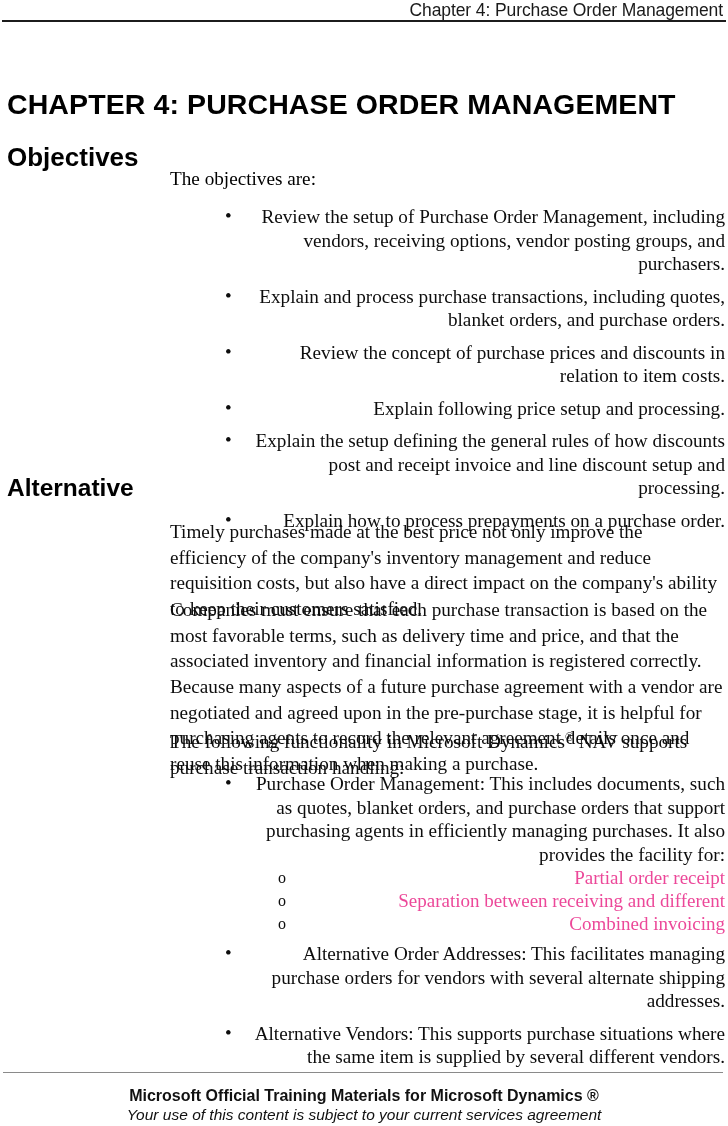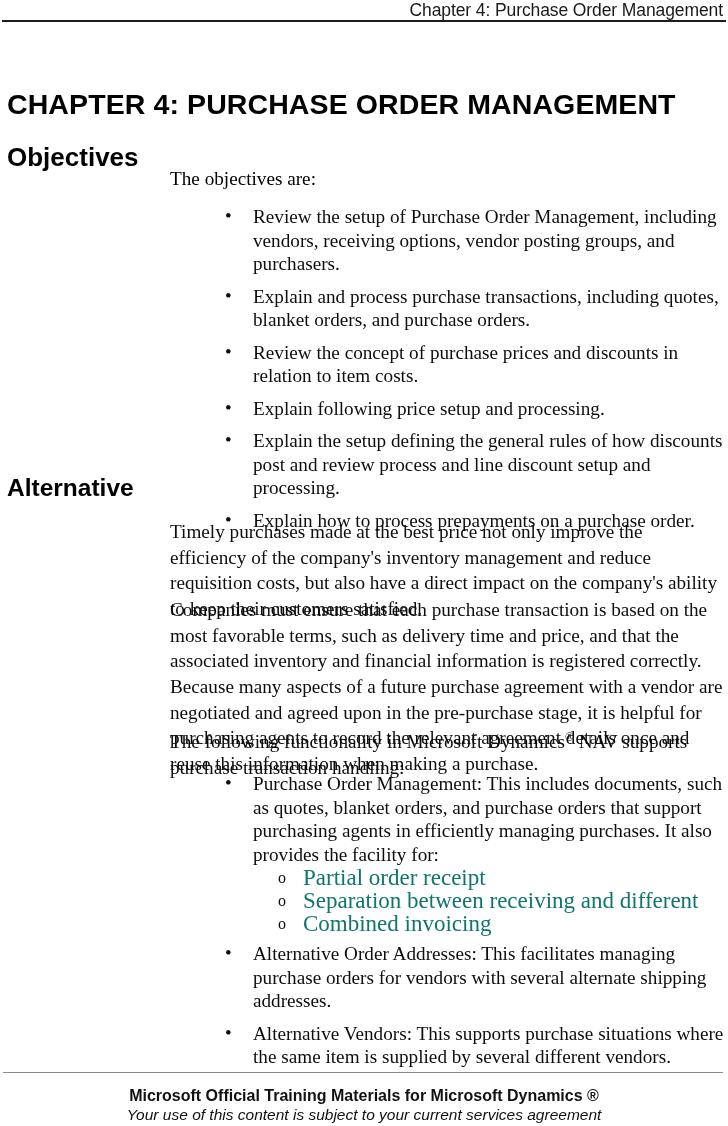--- a/index.html
+++ b/index.html
@@ -105,37 +105,38 @@
     margin: 0;
     padding: 0;
   }
   ul.b-list > li {
     position: relative;
     padding-left: 56px;
     margin-bottom: 9px;
     font-size: 19.2px;
     line-height: 23.5px;
     color: #0d0d0d;
+    text-align: right;
   }
   ul.b-list > li:last-child { margin-bottom: 0; }
   ul.b-list > li::before {
     content: "\2022";
     position: absolute;
     left: 28px;
     top: -1px;
     font-size: 19px;
     line-height: 23.5px;
     color: #0d0d0d;
   }
   ul.o-list > li {
     position: relative;
     padding-left: 50px;
-    font-size: 23px;
+    font-size: 19px;
     line-height: 23.2px;
-    color: #0f766e;
+    color: #ec4899;
   }
   ul.o-list > li::before {
     content: "o";
     position: absolute;
     left: 25px;
     top: 0px;
     font-size: 16px;
     line-height: 23.2px;
     color: #0d0d0d;
   }
@@ -242,21 +243,21 @@
 
   <h2 class="h-objectives">Objectives</h2>
 
   <div class="para-lead">The objectives are:</div>
 
   <ul class="b-list objectives-list">
     <li><span>Review the setup of Purchase Order Management, including vendors, receiving options, vendor posting groups, and purchasers.</span></li>
     <li><span>Explain and process purchase transactions, including quotes, blanket orders, and purchase orders.</span></li>
     <li><span>Review the concept of purchase prices and discounts in relation to item costs.</span></li>
     <li><span>Explain following price setup and processing.</span></li>
-    <li><span>Explain the setup defining the general rules of how discounts post and review process and line discount setup and processing.</span></li>
+    <li><span>Explain the setup defining the general rules of how discounts post and receipt invoice and line discount setup and processing.</span></li>
     <li><span>Explain how to process prepayments on a purchase order.</span></li>
   </ul>
 
   <h2 class="h-introduction">Alternative</h2>
 
   <p class="para intro-p1">Timely purchases made at the best price not only improve the efficiency of the company's inventory management and reduce requisition costs, but also have a direct impact on the company's ability to keep their customers satisfied.</p>
 
   <p class="para intro-p2">Companies must ensure that each purchase transaction is based on the most favorable terms, such as delivery time and price, and that the associated inventory and financial information is registered correctly. Because many aspects of a future purchase agreement with a vendor are negotiated and agreed upon in the pre-purchase stage, it is helpful for purchasing agents to record the relevant agreement details once and reuse this information when making a purchase.</p>
 
   <p class="para intro-p3"><span>The following functionality in Microsoft Dynamics</span><sup class="reg">®</sup><span> NAV supports purchase transaction handling:</span></p>

